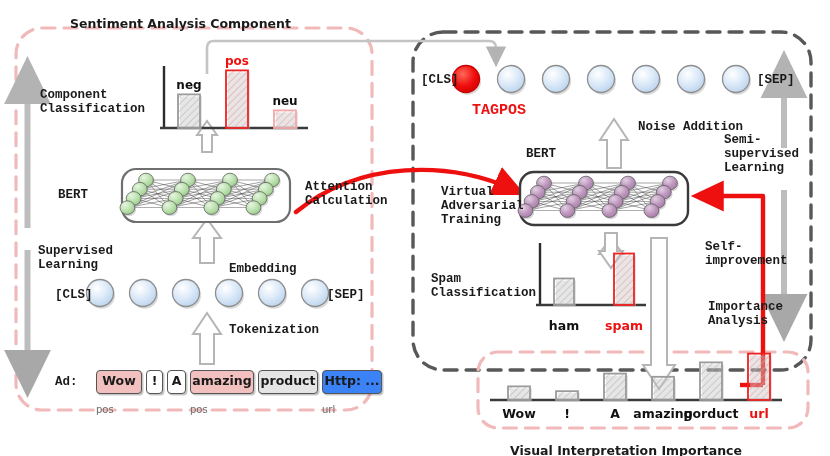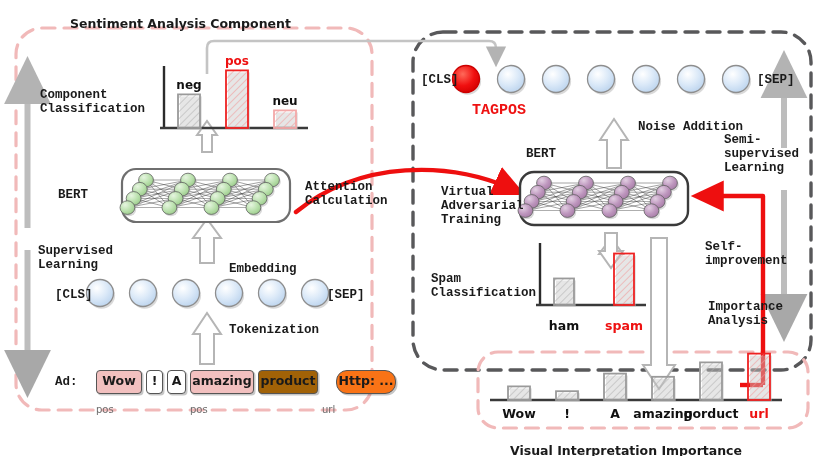--- a/index.html
+++ b/index.html
@@ -402,17 +402,17 @@
   <div class="lbl sec" style="left:297px;top:180px;margin-left:8px;">Attention
 Calculation</div>
 
   <div id="token-row">
       <div class="tok" style="left: 96px; top: 370px; width: 44px; height: 18px; background: rgb(242, 192, 191);">Wow</div>
       <div class="lbl small ctr" style="left: 96px; top: 392px; width: 44px;">pos</div>
       <div class="tok" style="left: 146px; top: 370px; width: 15px; height: 18px; background: rgb(255, 255, 255);">!</div>
       <div class="tok" style="left: 167px; top: 370px; width: 17px; height: 18px; background: rgb(255, 255, 255);">A</div>
       <div class="tok" style="left: 190px; top: 370px; width: 62px; height: 18px; background: rgb(242, 192, 191);">amazing</div>
       <div class="lbl small ctr" style="left: 190px; top: 392px; width: 62px;">pos</div>
-      <div class="tok" style="left: 258px; top: 370px; width: 58px; height: 18px; background: #a16207;">product</div>
-      <div class="tok" style="left: 336px; top: 370px; width: 58px; height: 18px; background: #f97316; border-radius: 11px;">Http: ...</div>
+      <div class="tok" style="left: 258px; top: 370px; width: 58px; height: 18px; background: #e5e5e5;">product</div>
+      <div class="tok" style="left: 322px; top: 370px; width: 58px; height: 18px; background: #3b82f6;">Http: ...</div>
       <div class="lbl small ctr" style="left: 322px; top: 392px; width: 58px;">url</div>
     </div>
 </div>
 
 </body></html>

